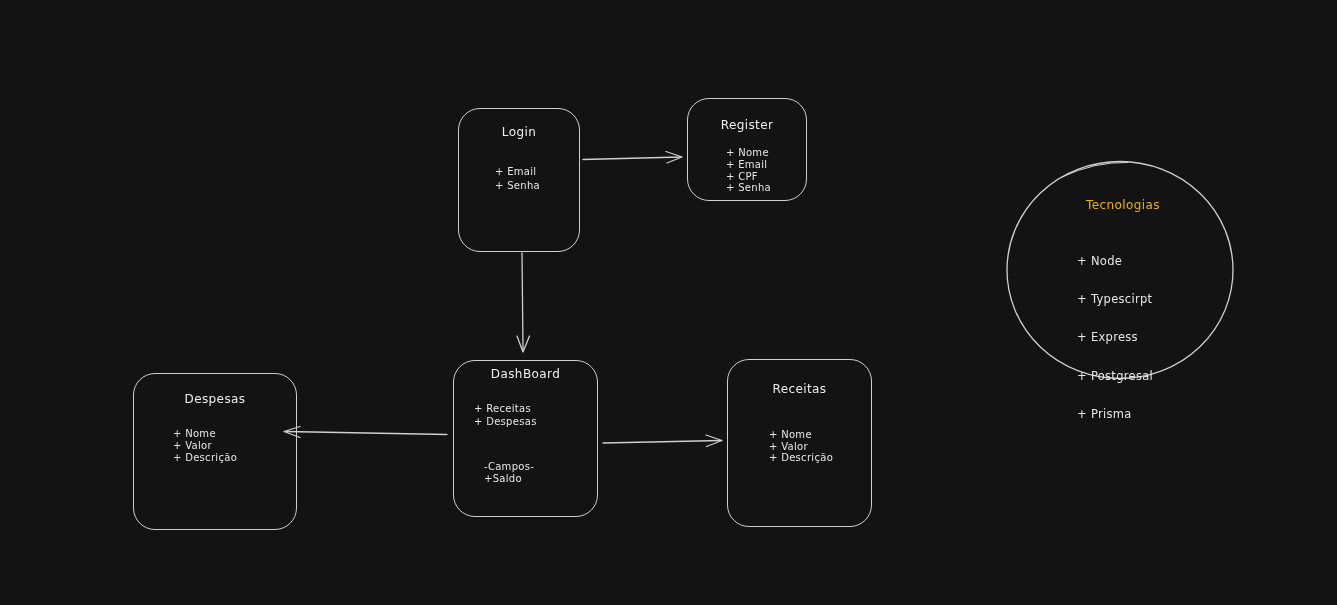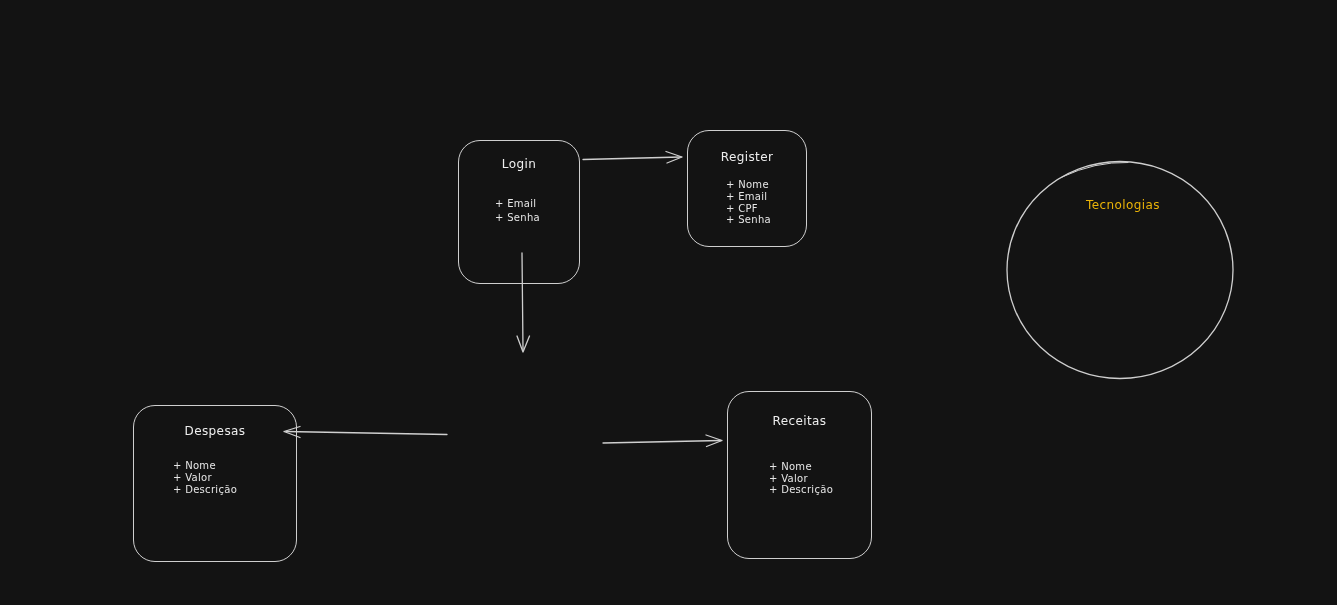--- a/index.html
+++ b/index.html
@@ -3,38 +3,38 @@
 <meta charset="utf-8">
 <style>
   html,body{margin:0;padding:0;background:#131313;}
   .canvas{
     position:relative;width:1337px;height:605px;background:#131313;
     font-family:"DejaVu Sans",sans-serif;color:#e8e8e8;overflow:hidden;
   }
   .edges{position:absolute;left:0;top:0;width:1337px;height:605px;}
   .node{
     position:absolute;border:1.4px solid #cfcfcf;border-radius:22px;
-    box-sizing:border-box;background:transparent;margin-top:32px;
+    box-sizing:border-box;background:transparent;
   }
   .title{
     display:block;text-align:center;font-size:12px;letter-spacing:.4px;
     color:#eeeeee;white-space:nowrap;
   }
   .items{
     position:absolute;font-size:10px;line-height:13px;letter-spacing:.3px;
     white-space:nowrap;color:#e6e6e6;
   }
   .items div{white-space:pre;}
 
   
   .node-login    {left:458px;top:108px;width:122px;height:144px;}
   .node-login    .title{margin-top:16px;}
   .node-login    .items{left:36px;top:56px;line-height:14px;}
 
-  .node-register {left:687px;top:98px;width:120px;height:117px;}
+  .node-register {left:687px;top:98px;width:120px;height:103px;}
   .node-register .title{margin-top:19px;}
   .node-register .items{left:38px;top:48px;line-height:11.8px;}
 
   .node-dashboard{left:453px;top:360px;width:145px;height:157px;}
   .node-dashboard .title{margin-top:6px;}
   .node-dashboard .items{left:20px;top:42px;line-height:12.5px;}
   .node-dashboard .footer{left:30px;top:100px;line-height:12px;}
 
   .node-despesas {left:133px;top:373px;width:164px;height:157px;}
   .node-despesas .title{margin-top:18px;}
@@ -86,34 +86,52 @@
   <div class="node node-register">
     <span class="title">Register</span>
     <div class="items">
       <div>+ Nome</div>
       <div>+ Email</div>
       <div>+ CPF</div>
       <div>+ Senha</div>
     </div>
   </div>
 
+  <div class="node node-dashboard">
+    <span class="title">DashBoard</span>
+    <div class="items">
+      <div>+ Receitas</div>
+      <div>+ Despesas</div>
+    </div>
+    <div class="items footer">
+      <div>-Campos-</div>
+      <div>+Saldo</div>
+    </div>
+  </div>
 
   <div class="node node-despesas">
     <span class="title">Despesas</span>
     <div class="items">
       <div>+ Nome</div>
       <div>+ Valor</div>
       <div>+ Descrição</div>
     </div>
   </div>
 
   <div class="node node-receitas">
     <span class="title">Receitas</span>
     <div class="items">
       <div>+ Nome</div>
       <div>+ Valor</div>
       <div>+ Descrição</div>
     </div>
   </div>
 
   <div class="tech-title">Tecnologias</div>
+  <div class="tech-items">
+    <div>+ Node</div>
+    <div>+ Typescirpt</div>
+    <div>+ Express</div>
+    <div>+ Postgresal</div>
+    <div>+ Prisma</div>
+  </div>
 
 </div>
 
 </body></html>

